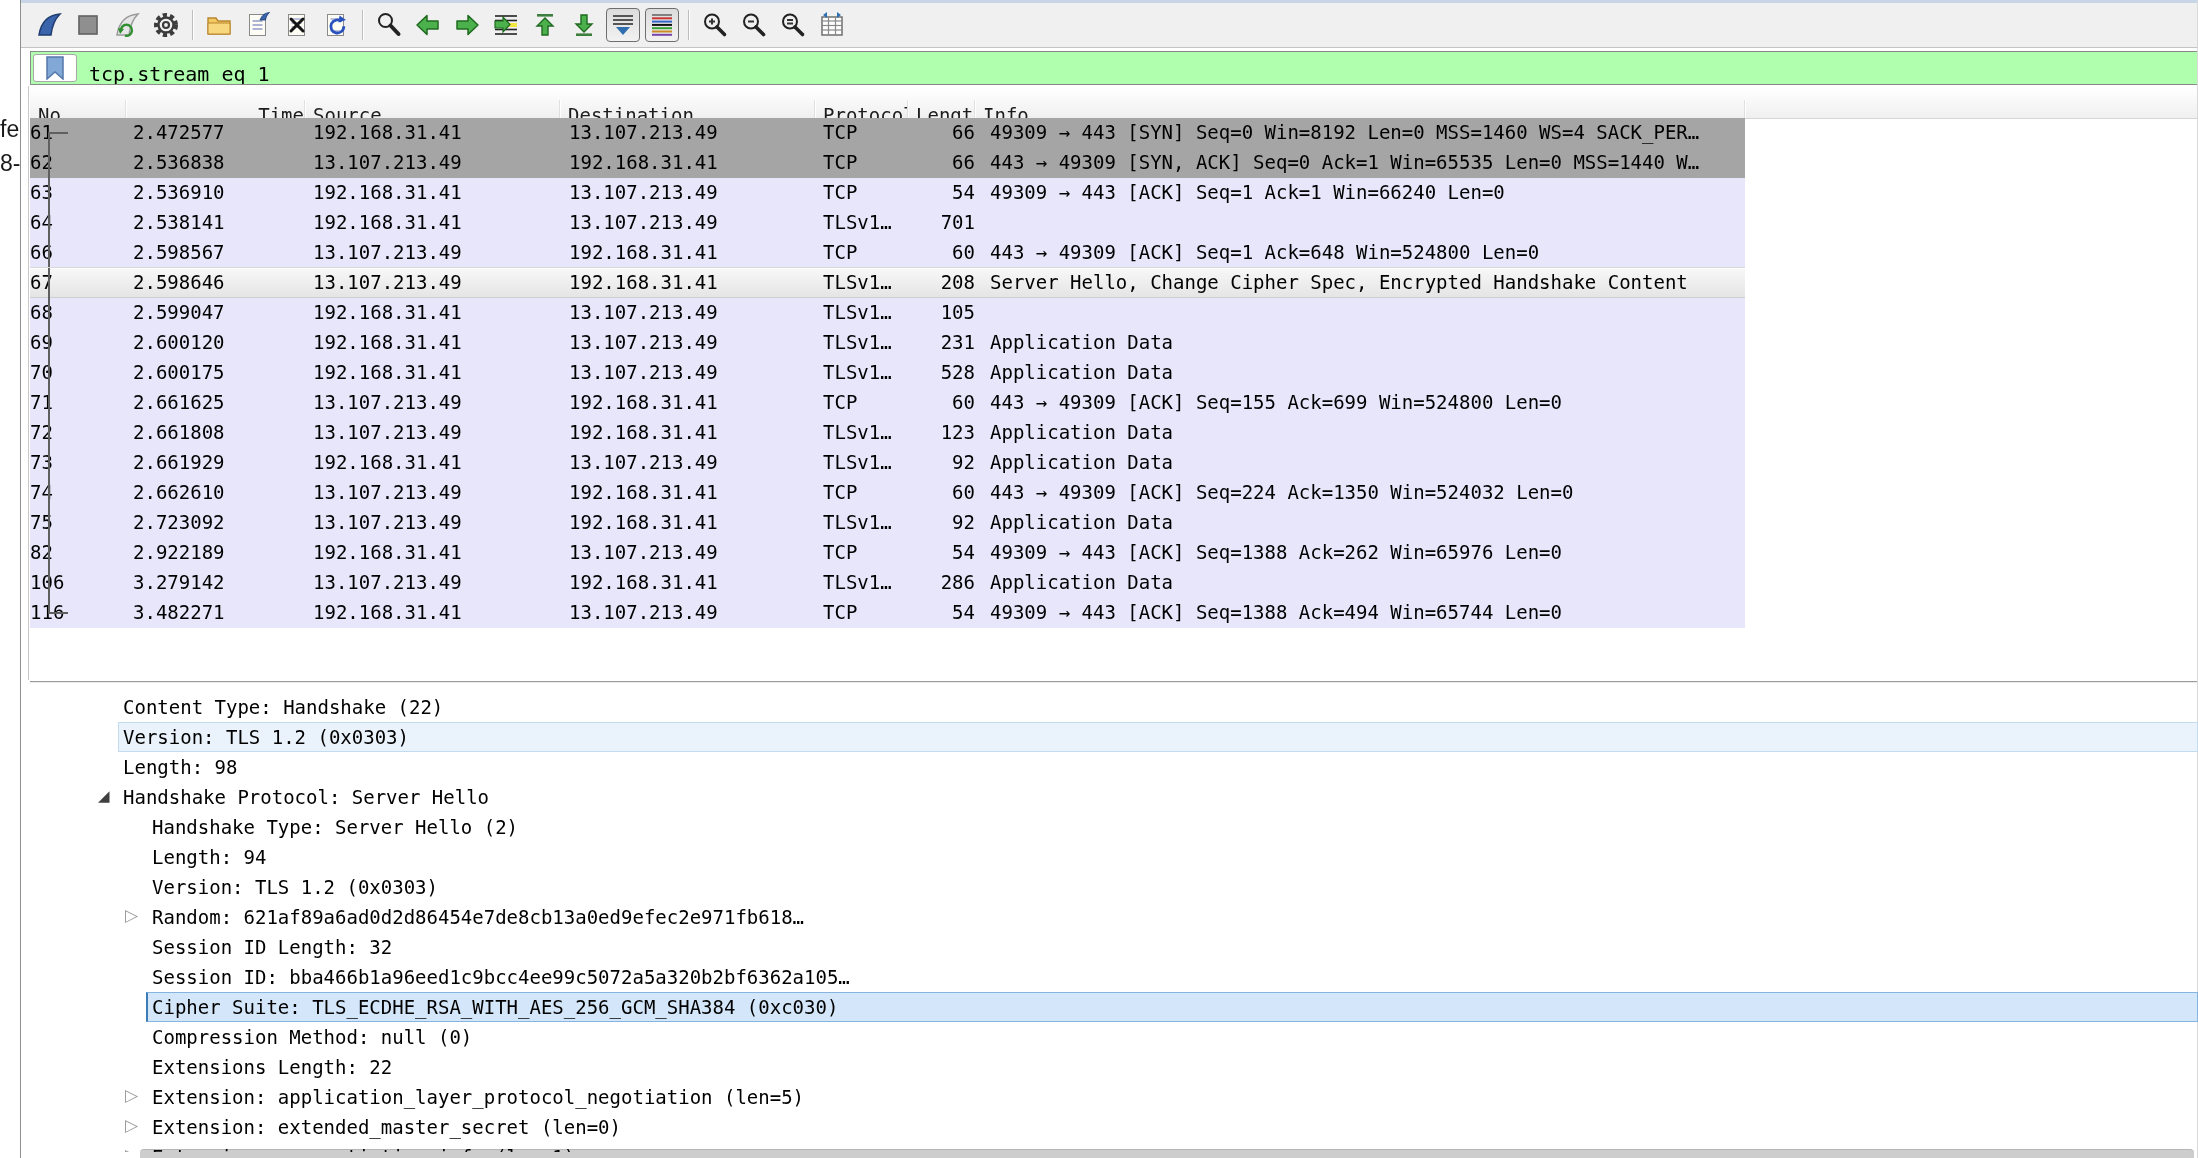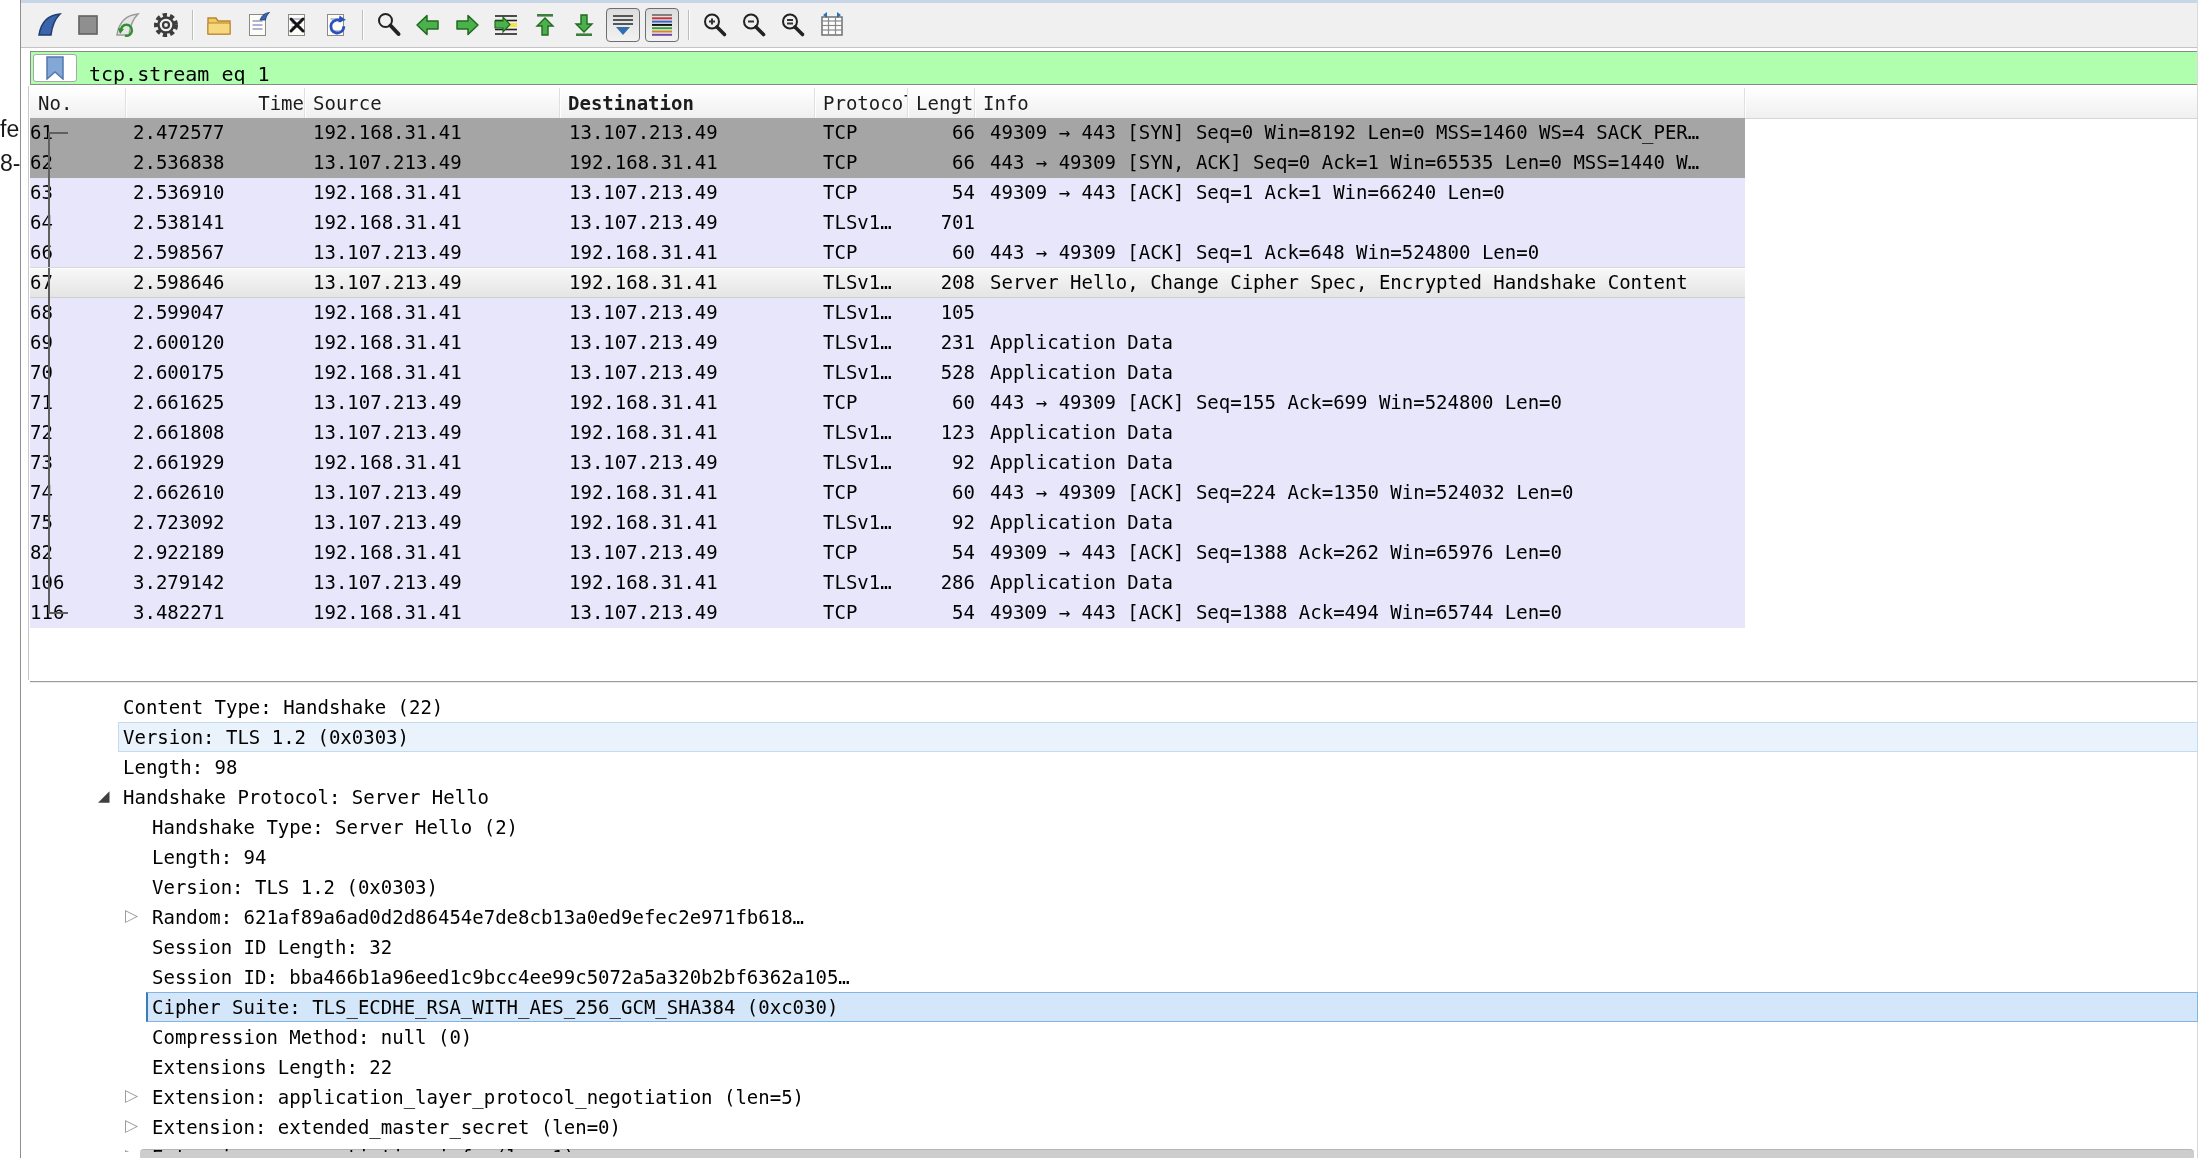--- a/index.html
+++ b/index.html
@@ -31,23 +31,23 @@
   .bookmark-btn{position:absolute;left:2px;top:2px;bottom:2px;width:42px;background:#fff;
                 border:1px solid #a8a8a8;border-radius:3px;display:flex;align-items:center;justify-content:center;}
   .filter-input{position:absolute;left:46px;top:0;right:0;bottom:0;background:transparent;border:none;
                 outline:none;font-size:20px;padding-left:12px;color:#000;margin-top:12px;}
 
   
   .list-header{position:absolute;left:30px;top:88px;right:0;height:30px;display:flex;
                background:linear-gradient(#ffffff,#f0f0f0);border-bottom:1px solid #d6d6d6;
                font-size:19px;color:#1c1c1c;}
   .hcell{box-sizing:border-box;padding:4px 0 0 8px;border-right:1px solid #e0e0e0;
-         box-shadow:1px 0 0 #fff;white-space:nowrap;overflow:hidden;}
+         box-shadow:1px 0 0 #fff;white-space:nowrap;overflow:hidden;margin-top:12px;}
   .hfill{flex:1;border-right:none;}
-  .col0{width:96px;} .col1{width:179px;text-align:right;} .col2{width:255px;} .col3{width:255px;font-weight:bold;}
+  .col0{width:96px;} .col1{width:179px;text-align:right;} .col2{width:255px;} .col3{width:255px;}
   .col4{width:93px;} .col5{width:67px;} .col6{width:770px;}
 
   .rows{position:absolute;left:30px;top:118px;width:1715px;}
   .prow{height:30px;display:flex;position:relative;font-size:19px;color:#000;white-space:nowrap;}
   .bg-gray{background:#a5a5a5;}
   .bg-lav{background:#e7e6fb;}
   .bg-sel{background:linear-gradient(#f8f8f8,#e4e4e4);box-shadow:inset 0 1px 0 #ffffff,inset 0 -1px 0 #cfcfcf,0 -1px 0 #d8d8d8;}
   .c{box-sizing:border-box;padding-top:3px;overflow:hidden;}
   .c-no{width:96px;text-align:left;}
   .c-time{width:179px;padding-left:7px;}

